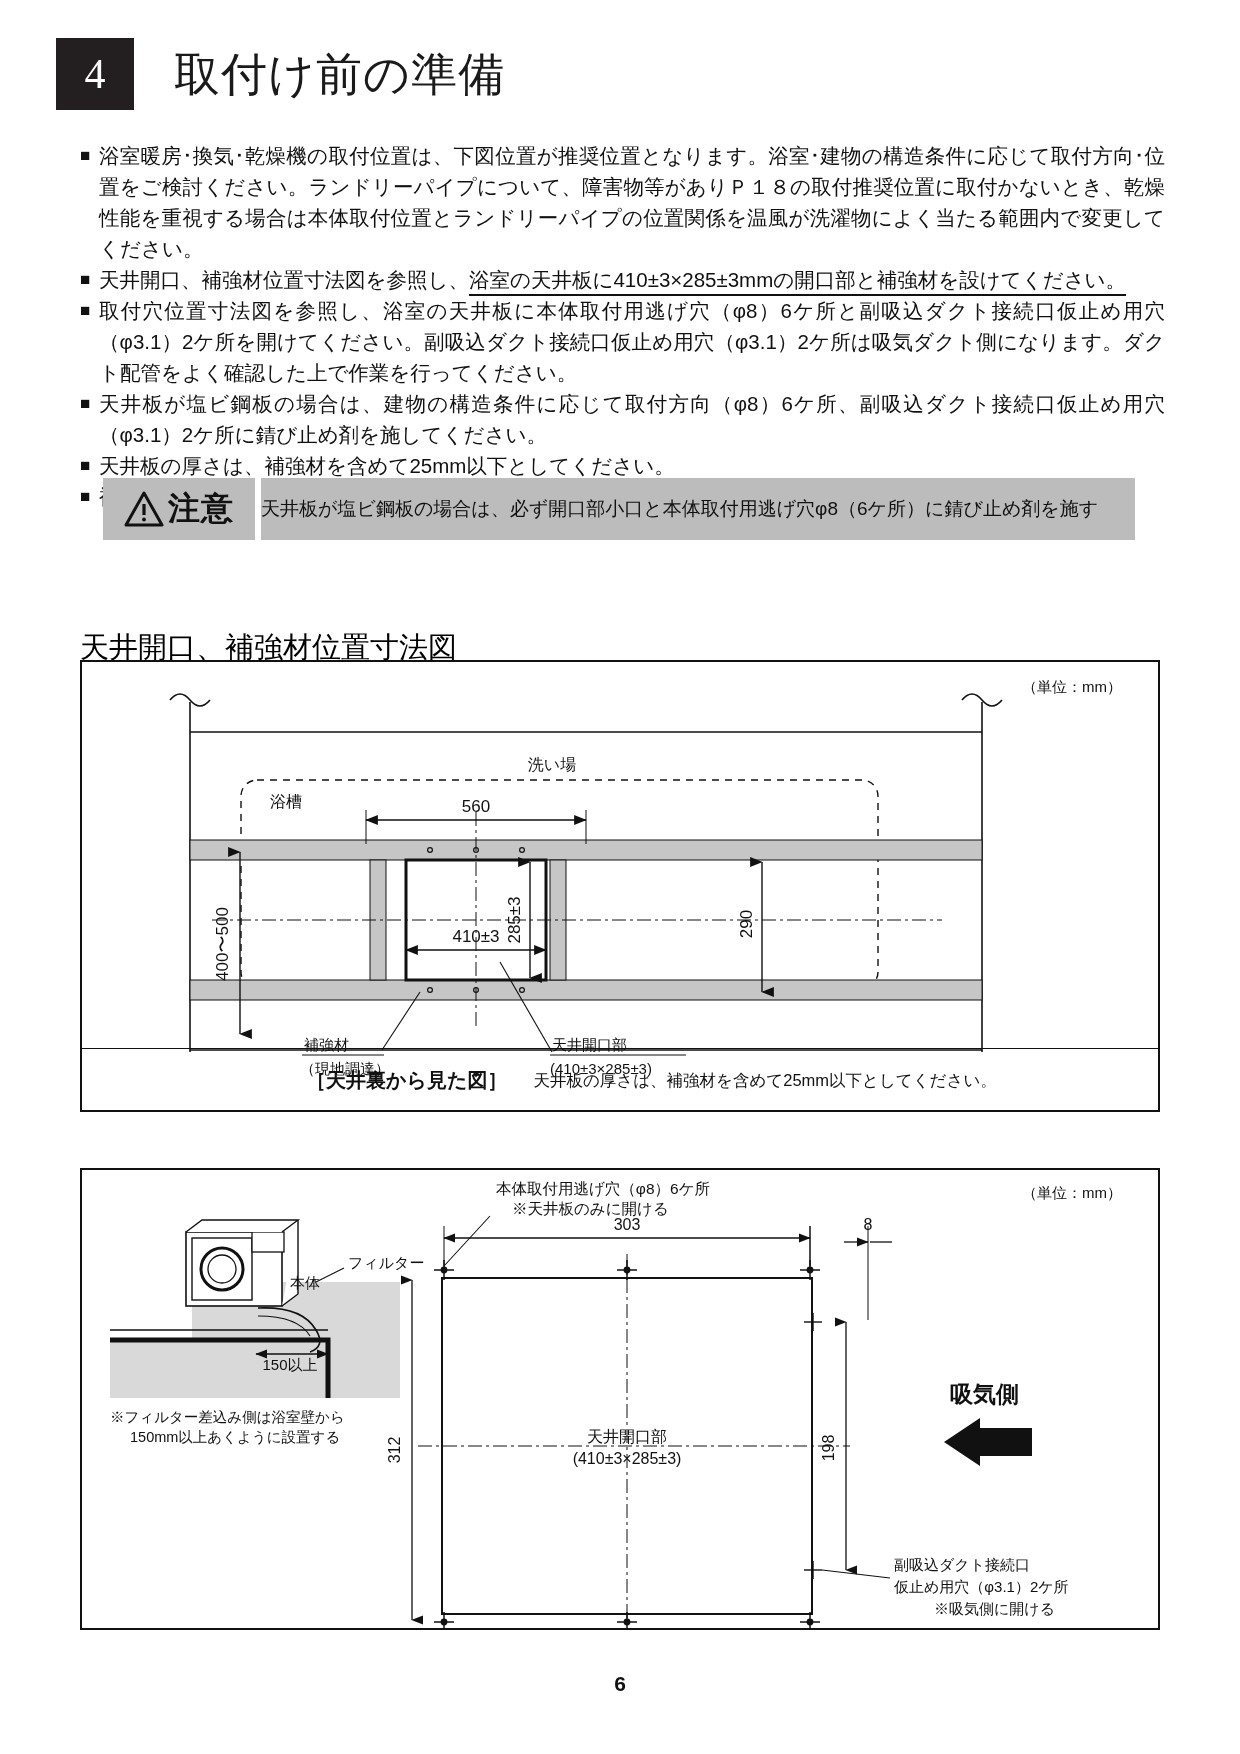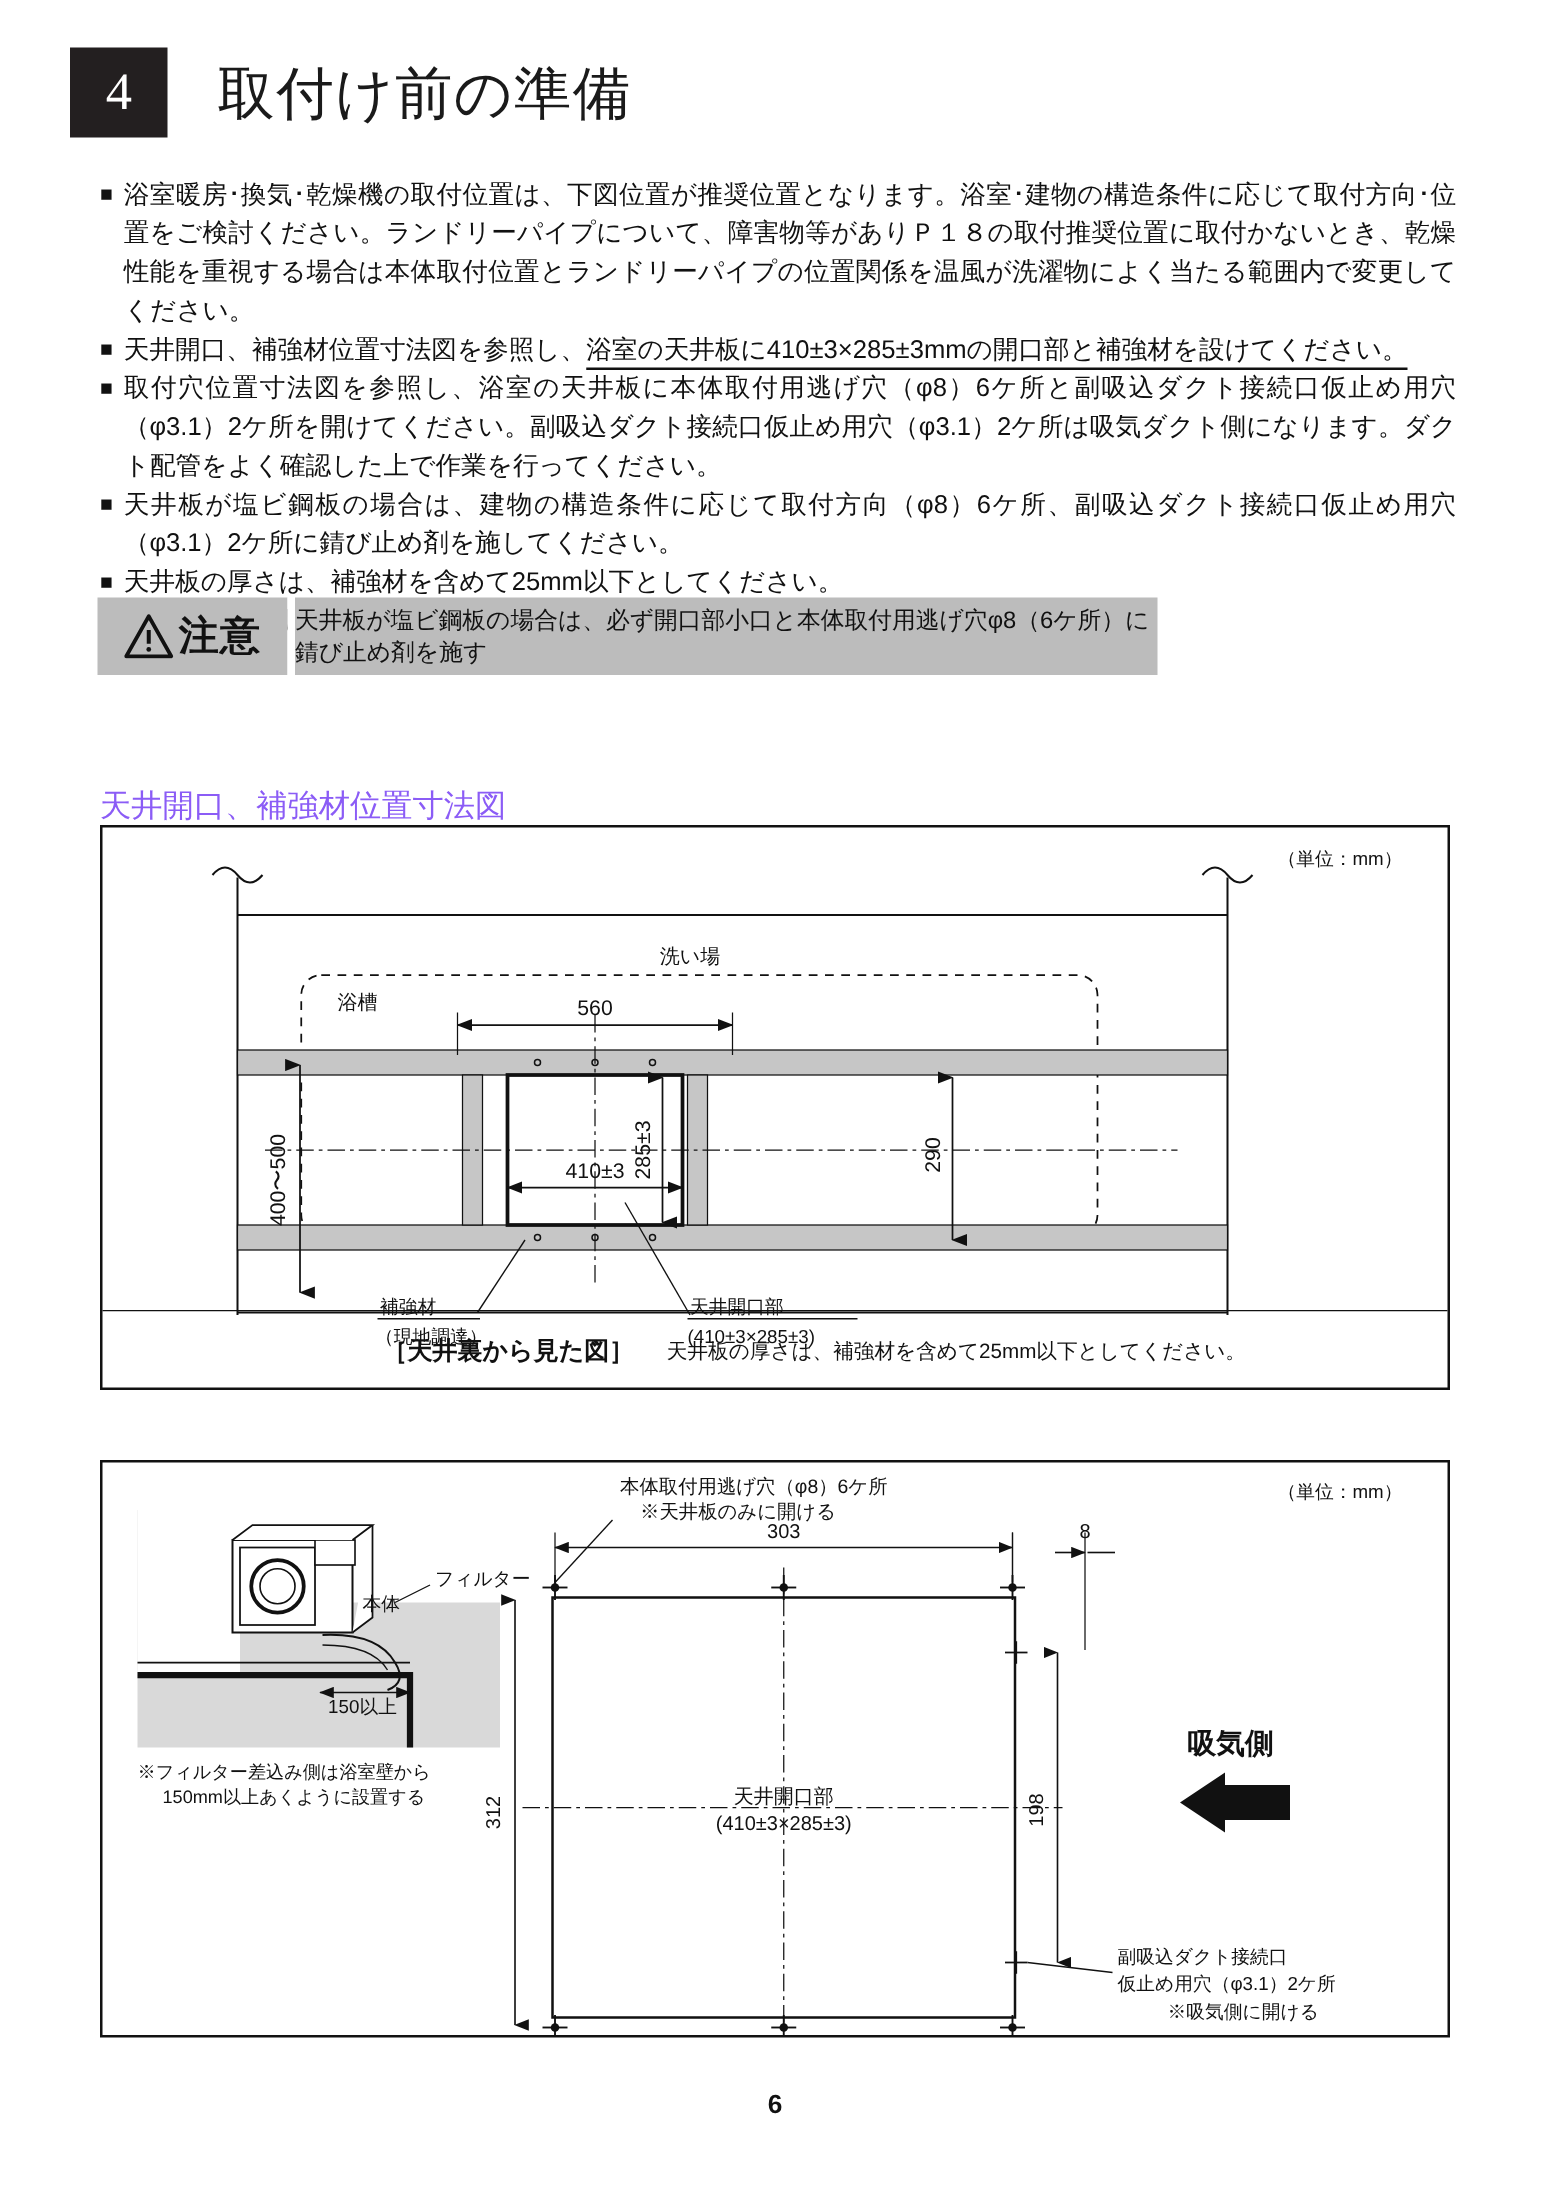--- a/index.html
+++ b/index.html
@@ -27,34 +27,34 @@
   }
 
   
   .bullets { position:absolute; left:80px; top:140px; width:1085px; }
   .bullet { display:flex; font-size:20.5px; line-height:31px; margin-bottom:0px; }
   .bullet .mark { flex:0 0 auto; width:19px; font-size:17px; line-height:31px; }
   .bullet .btext { flex:1 1 auto; text-align:justify; text-justify:inter-character; }
   .u { border-bottom:2px solid #111; padding-bottom:3px; }
 
   
-  .caution { position:absolute; left:78px; top:478px; width:848px; height:62px; display:flex;justify-content:flex-end; }
+  .caution { position:absolute; left:103px; top:478px; width:1032px; height:62px; display:flex;justify-content:flex-end; }
   .caution-icon-cell {
     width:152px; background:#bcbcbc; display:flex; align-items:center; justify-content:center; gap:4px;
   }
   .warn-tri { width:40px; height:36px; display:block; }
   .caution-word { font-size:32px; font-weight:bold; letter-spacing:1px; color:#111; }
   .caution-gap { width:6px; background:#ffffff; }
   .caution-text-cell {
     flex:1; background:#bcbcbc; display:flex; align-items:center; 
     font-size:19px; color:#111;
   }
 
   
-  .sec-head { position:absolute; font-size:25px; color:#8b5cf6; }
+  .sec-head { position:absolute; font-size:29px; color:#000000; }
 
   
   .figbox { position:absolute; border:2px solid #111; background:#fff; }
 
   svg { display:block; }
   .pgnum { position:absolute; left:0; right:0; top:1672px; text-align:center; font-size:21px; font-weight:bold; color:#111; }
 
   text { font-family:"Liberation Sans", sans-serif; fill:#111; }
 </style>
 </head>

